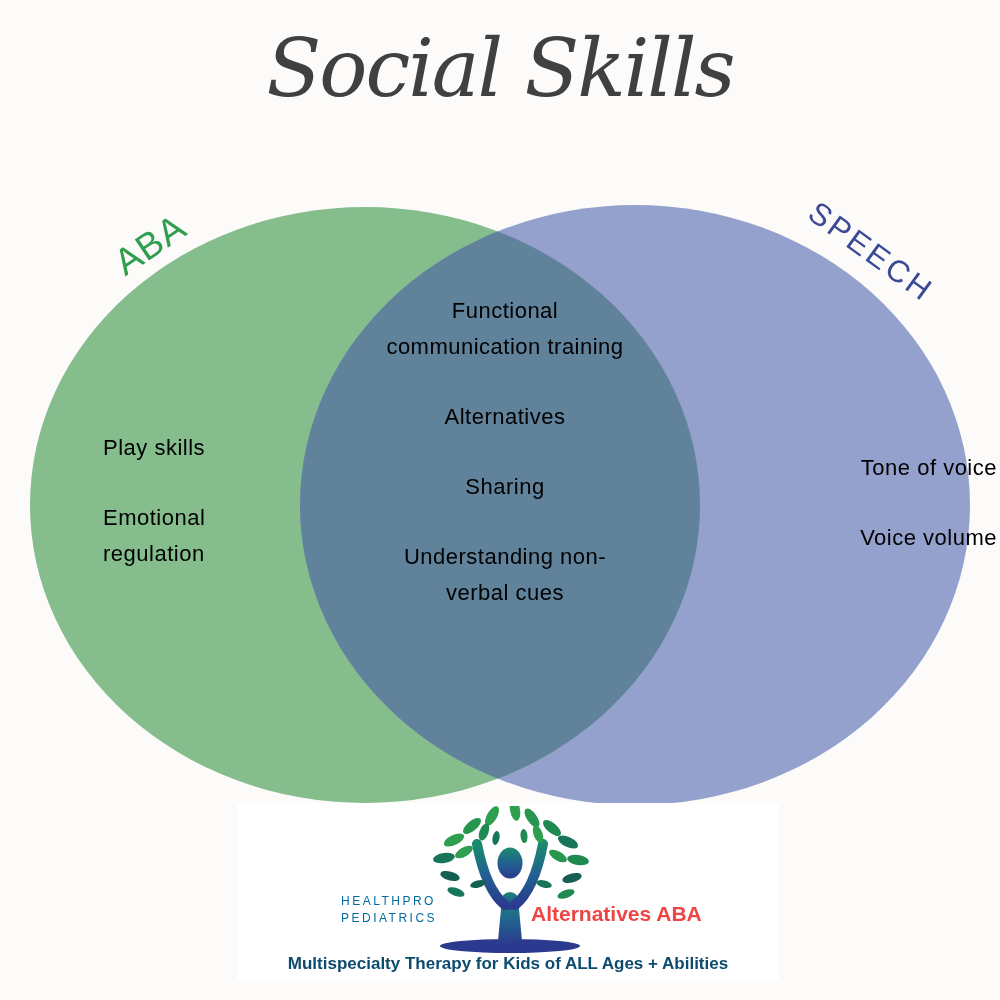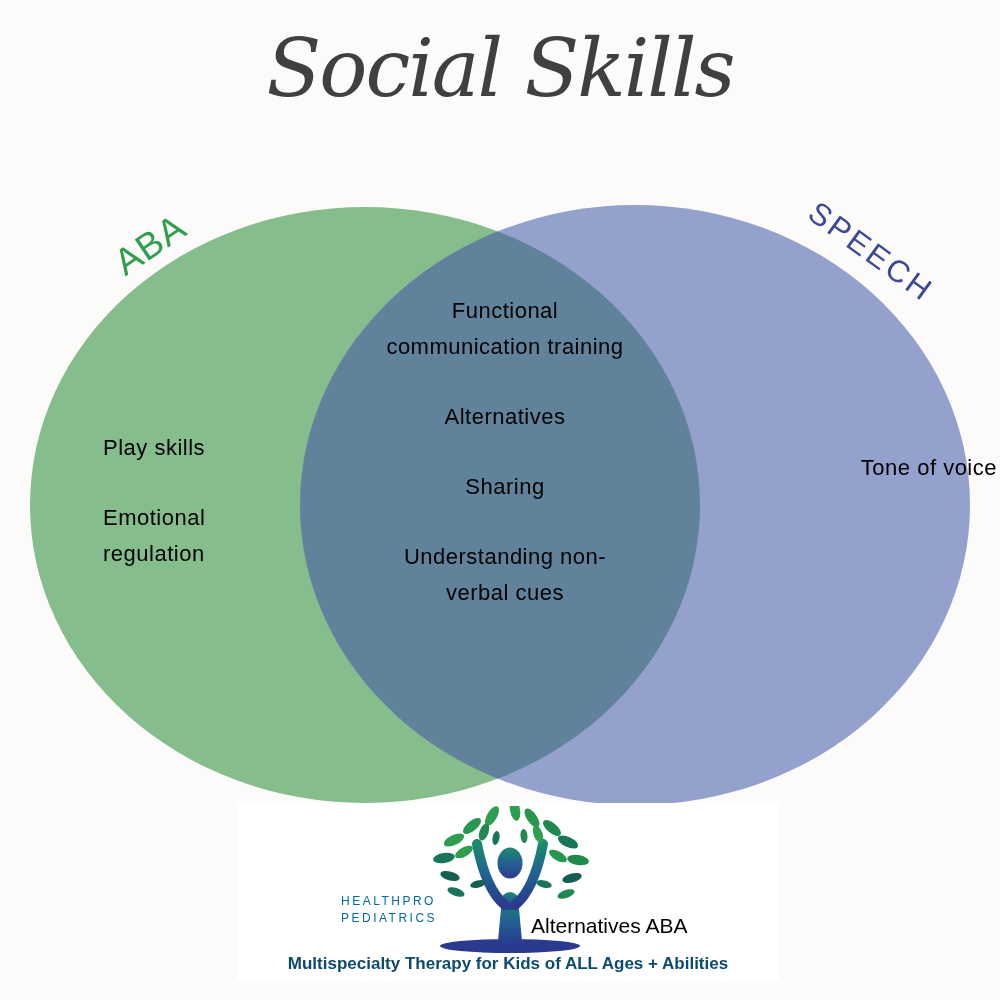--- a/index.html
+++ b/index.html
@@ -37,22 +37,22 @@
     position:absolute;left:237px;top:803px;width:542px;height:177px;
     background:#ffffff;
   }
   .brand{
     position:absolute;left:104px;top:90px;color:#0369a1;
     font-size:12px;line-height:17px;letter-spacing:2.5px;font-weight:400;
     white-space:nowrap;
   }
   .tree{position:absolute;left:183px;top:3px;}
   .program{
-    position:absolute;left:294px;top:99px;color:#000000;
-    font-size:21px;font-weight:normal;white-space:nowrap;margin-top:12px;
+    position:absolute;left:294px;top:99px;color:#ef4444;
+    font-size:21px;font-weight:bold;white-space:nowrap;
   }
   .tagline{
     position:absolute;left:0;top:151px;width:542px;text-align:center;
     color:#0c4a6e;font-size:17px;font-weight:bold;white-space:nowrap;
   }
 </style>
 </head>
 <body>
 
 <div class="stage">
@@ -80,20 +80,21 @@
 
   <div class="items items-center">
     <div class="item">Functional communication training</div>
     <div class="item">Alternatives</div>
     <div class="item">Sharing</div>
     <div class="item">Understanding non-verbal cues</div>
   </div>
 
   <div class="items items-right">
     <div class="item">Tone of voice</div>
+    <div class="item">Voice volume</div>
   </div>
 
   <div class="plate">
 
     <svg class="tree" width="180" height="152" viewBox="0 0 180 152" aria-hidden="true">
       <defs>
         <linearGradient id="tg" x1="0" y1="0" x2="0" y2="1">
           <stop offset="0" stop-color="#1c8a6e"></stop>
           <stop offset="0.5" stop-color="#226191"></stop>
           <stop offset="1" stop-color="#2b3a8e"></stop>

